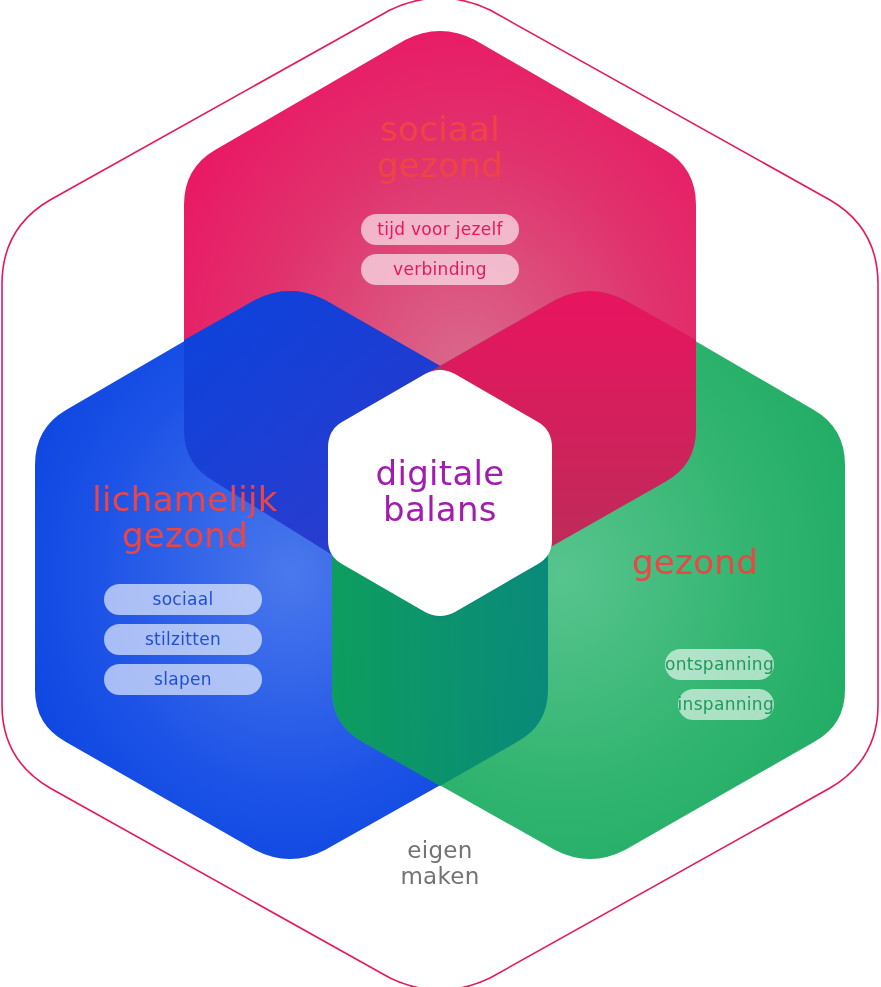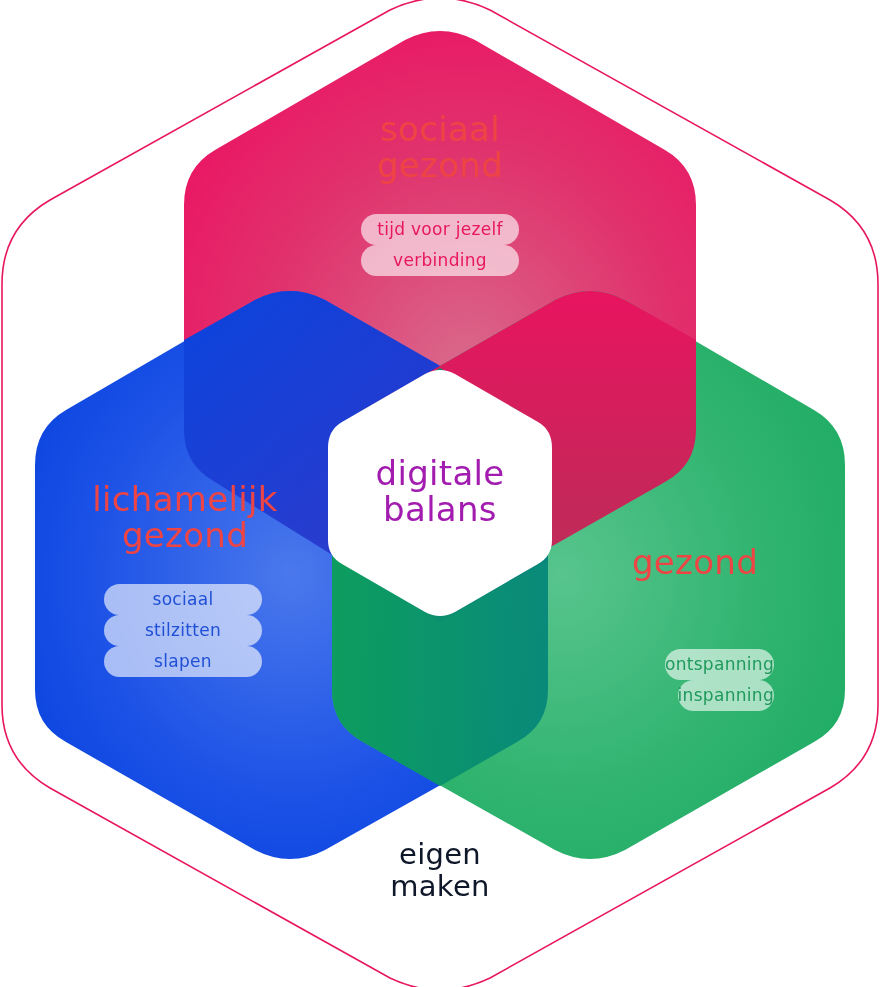--- a/index.html
+++ b/index.html
@@ -2,22 +2,22 @@
 <html><head>
   <meta charset="utf-8">
   <style>
     html, body { margin: 0; padding: 0; background: #ffffff; }
     body { width: 881px; height: 987px; position: relative; overflow: hidden;
            font-family: "DejaVu Sans", "Liberation Sans", sans-serif; }
     svg.diagram { position: absolute; left: 0; top: 0; }
     .label { position: absolute; text-align: center; color: #ef4444; line-height: 1.05;
              font-size: 34px; letter-spacing: 0.3px; }
     .center-label { color: #a21caf; font-size: 34px; }
-    .bottom-label { color: #0f172a; font-size: 29px; line-height: 1.12; }
-    .pills { position: absolute; display: flex; flex-direction: column; }
+    .bottom-label { color: #737373; font-size: 23px; line-height: 1.12; }
+    .pills { position: absolute; display: flex; flex-direction: column; gap: 9px; }
     .pill { border-radius: 16px; height: 31px; line-height: 31px; text-align: center;
             font-size: 17px; letter-spacing: 0.3px; }
     .pill-pink { background: rgba(255,255,255,0.62); color: #e8175d; }
     .pill-blue { background: rgba(255,255,255,0.62); color: #1f4fd6; }
     .pill-green { background: rgba(255,255,255,0.60); color: #1f9a5c; }
   </style>
 </head>
 <body>
 
 <svg class="diagram" width="881" height="987" viewBox="0 0 881 987">

